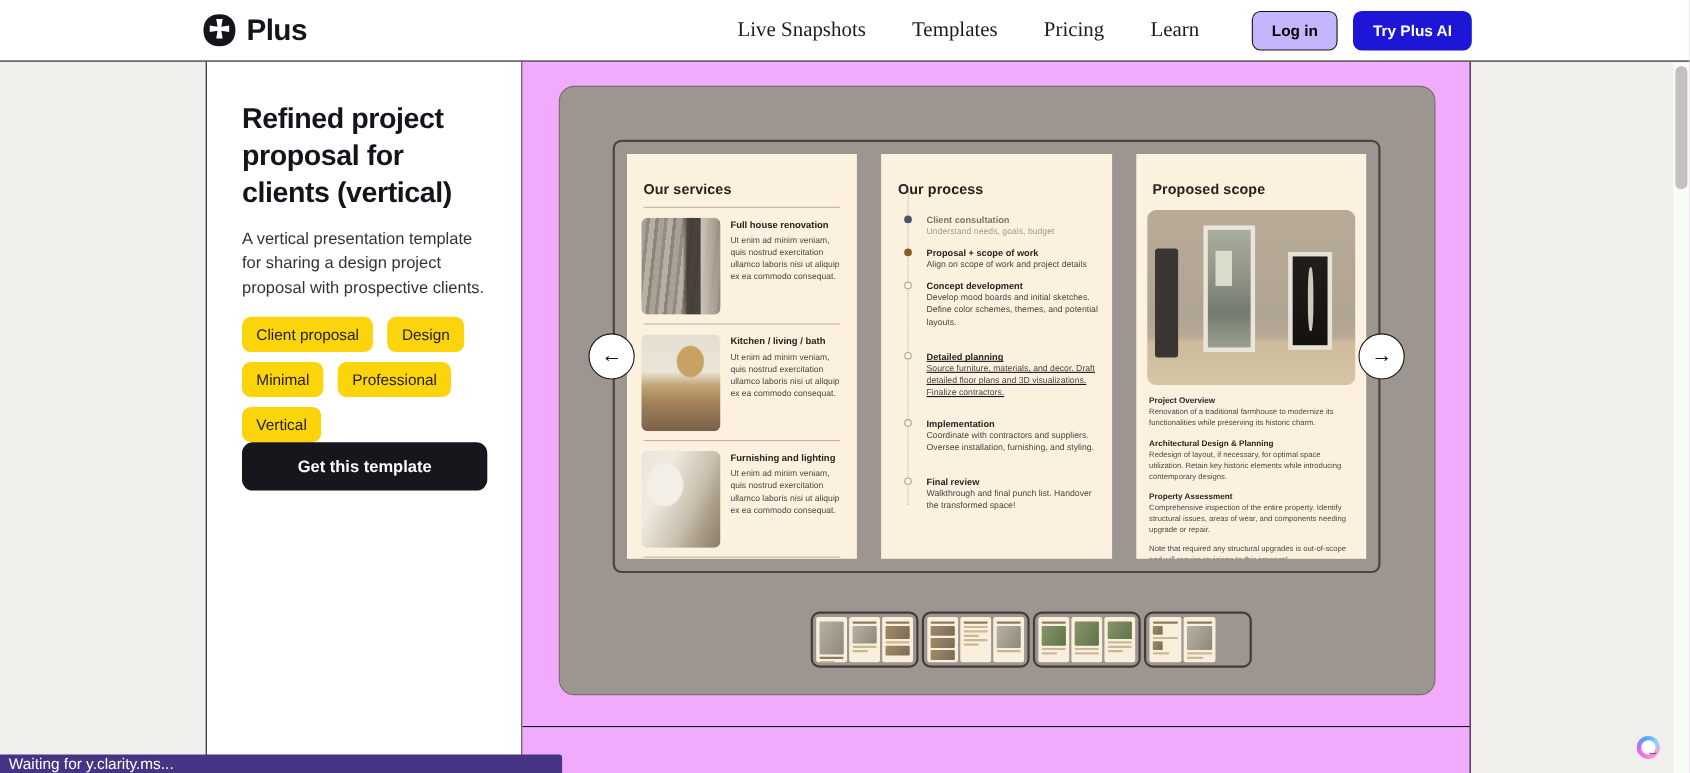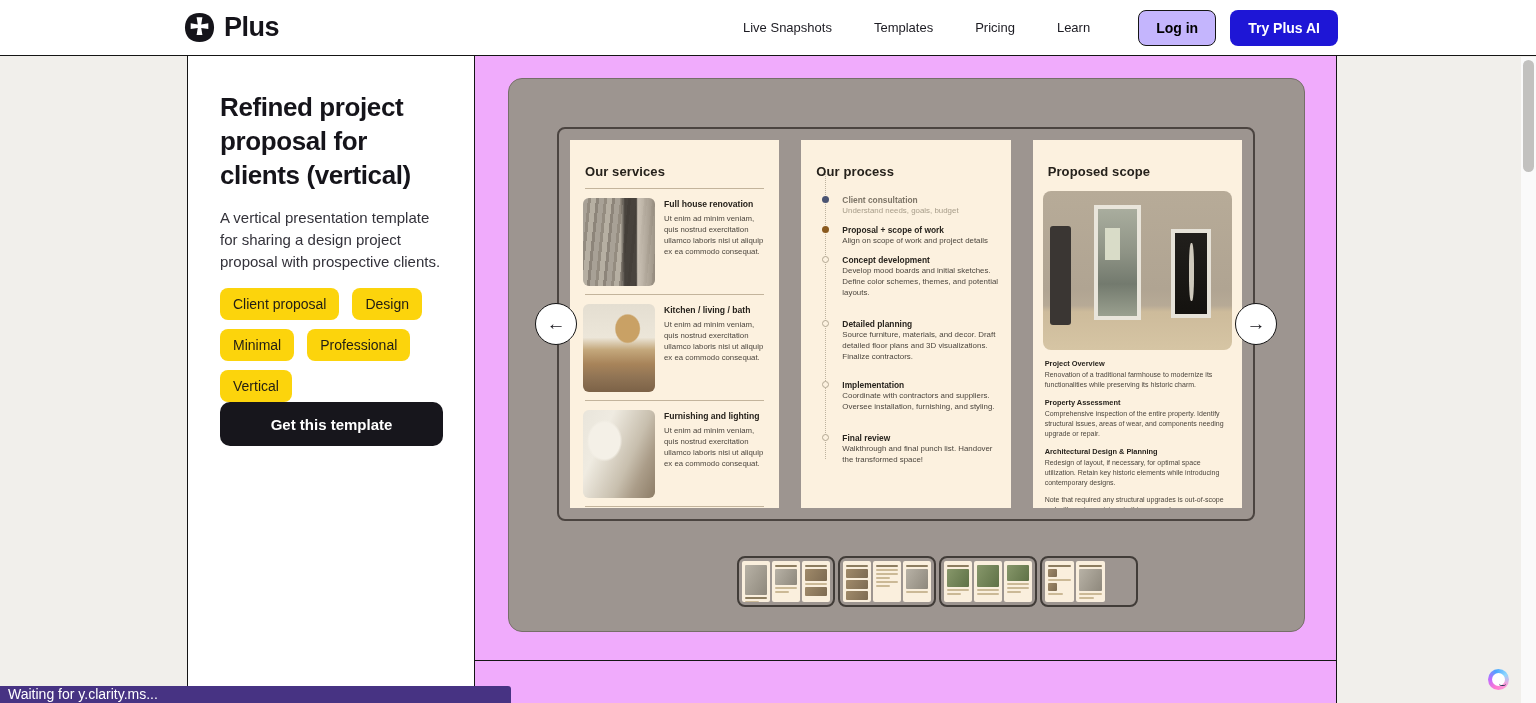--- a/index.html
+++ b/index.html
@@ -12,21 +12,21 @@
   }
 
   
   .header {
     position:absolute; left:0; top:0; width:1536px; height:56px;
     background:#ffffff; border-bottom:1px solid #151515; z-index:20;
   }
   .logo { position:absolute; left:184px; top:0; height:55px; display:flex; align-items:center; gap:9px; cursor:pointer; }
   .logo-text { font-size:27px; font-weight:800; letter-spacing:-0.5px; color:#15141a; }
   .nav { position:absolute; right:198px; top:0; height:55px; display:flex; align-items:center; gap:42px; }
-  .nav-link { font-size:13px; color:#1c1b22; cursor:pointer; white-space:nowrap; }
+  .nav-link { font-size:19px; color:#1c1b22; cursor:pointer; white-space:nowrap;font-family:Liberation Serif, serif; }
   .btn-login {
     margin-left:6px; padding:9px 17px; background:#c4b5fd; border:1.5px solid #151515;
     border-radius:8px; font-size:14px; font-weight:bold; cursor:pointer; font-family:inherit;
   }
   .btn-try {
     margin-left:-28px; padding:10px 18px; background:#1e16d6; color:#fff; border:none;
     border-radius:8px; font-size:14px; font-weight:bold; cursor:pointer; font-family:inherit;
   }
 
   
@@ -100,21 +100,21 @@
   }
   .step { position:relative; padding-left:20px; }
   .step .dot { position:absolute; left:0; top:1px; width:7px; height:7px; border-radius:50%; }
   .dot.done    { background:#4a5472; }
   .dot.current { background:#8a5a1e; }
   .dot.todo    { background:#fcf1df; border:1px solid #b3a894; }
   .step-title { font-size:8.4px; font-weight:bold; color:#28241e; }
   .step-body  { font-size:7.9px; line-height:1.4; color:#4c463e; max-width:165px; }
   .step.muted .step-title { color:#7d7567; }
   .step.muted .step-body  { color:#a79d8a; }
-  .mb-s { margin-bottom:9px; } .mb-m { margin-bottom:17px; } .mb-l { margin-bottom:21px; }
+  .mb-s { margin-bottom:9px; } .mb-m { margin-bottom:17px;text-decoration:underline; } .mb-l { margin-bottom:21px; }
 
   
   .scope-photo {
     margin:12px 10px 0; height:159px; border-radius:8px; position:relative; overflow:hidden;
     background:linear-gradient(180deg, #b7ab98 0%, #b0a492 62%, #b7aa96 72%, #cdbb9b 76%, #d6c5a4 100%);
   }
   .ph-door {
     position:absolute; left:27%; top:9%; width:25%; height:72%;
     border:4px solid #e9e5db; background:linear-gradient(180deg,#a9ad9e 0%,#8f9486 40%,#737a6e 70%,#9aa08f 100%);
   }
@@ -290,26 +290,26 @@
           </div>
           <div class="ph-art">
             <div class="ph-bone"></div>
           </div>
         </div>
         <div class="scope-sec">
           <div class="sec-title">Project Overview</div>
           <div class="sec-body">Renovation of a traditional farmhouse to modernize its functionalities while preserving its historic charm.</div>
         </div>
         <div class="scope-sec">
+          <div class="sec-title">Architectural Design &amp; Planning</div>
+          <div class="sec-body">Redesign of layout, if necessary, for optimal space utilization. Retain key historic elements while introducing contemporary designs.</div>
+        </div>
+        <div class="scope-sec">
           <div class="sec-title">Property Assessment</div>
           <div class="sec-body">Comprehensive inspection of the entire property. Identify structural issues, areas of wear, and components needing upgrade or repair.</div>
-        </div>
-        <div class="scope-sec">
-          <div class="sec-title">Architectural Design &amp; Planning</div>
-          <div class="sec-body">Redesign of layout, if necessary, for optimal space utilization. Retain key historic elements while introducing contemporary designs.</div>
         </div>
         <div class="scope-note">Note that required any structural upgrades is out-of-scope and will require revisions to this proposal.</div>
       </div>
     </div>
 
     <div class="thumb-strip">
       <div class="thumb">
         <div class="mini wide">
           <div class="tp gray" style="height:30px"></div>
           <div class="tl dark"></div>

